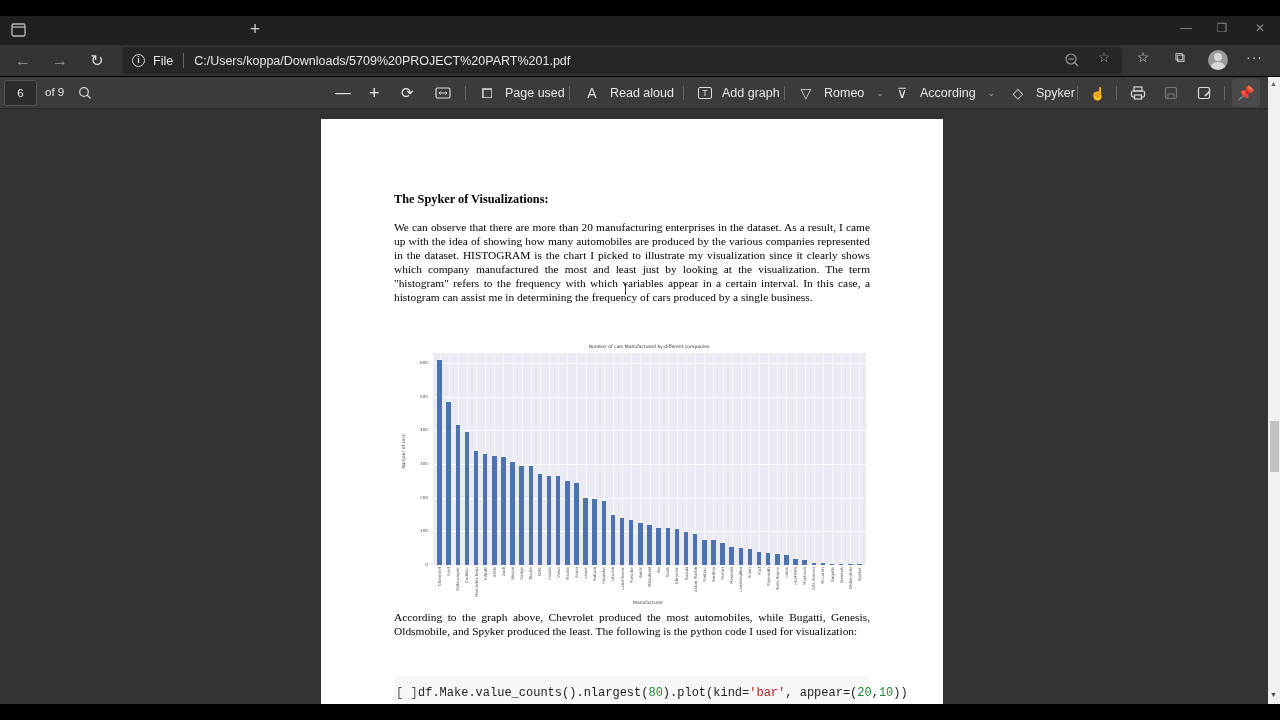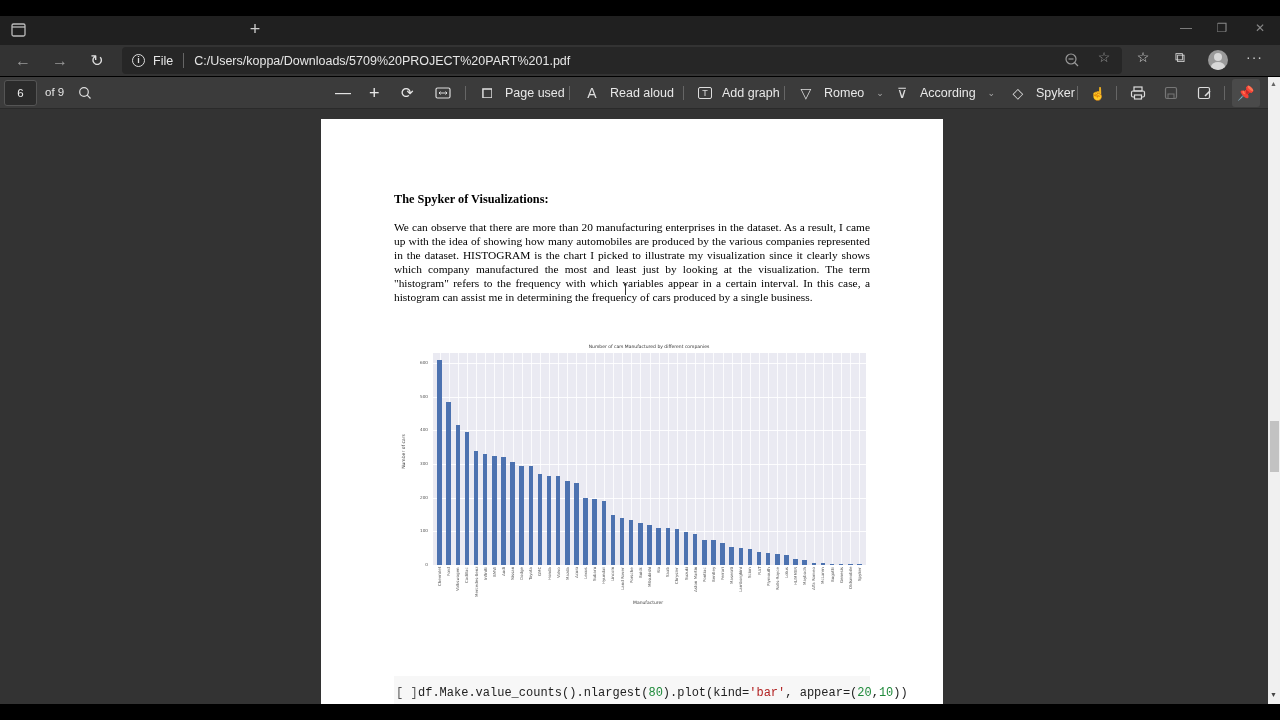--- a/index.html
+++ b/index.html
@@ -337,20 +337,21 @@
             <div class="xtick" style="left: 417.298px;">Alfa Romeo</div>
             <div class="xtick" style="left: 426.426px;">McLaren</div>
             <div class="xtick" style="left: 435.553px;">Bugatti</div>
             <div class="xtick" style="left: 444.681px;">Genesis</div>
             <div class="xtick" style="left: 453.809px;">Oldsmobile</div>
             <div class="xtick" style="left: 462.936px;">Spyker</div>
           </div>
         <div class="xlabel">Manufacturer</div>
       </div>
 
+      <div class="para p2">According to the graph above, Chevrolet produced the most automobiles, while Bugatti, Genesis, Oldsmobile, and Spyker produced the least. The following is the python code I used for visualization:</div>
 
       <div class="code">
         <span class="bracket">[ ]</span>
         <div class="line1"><span>df.Make.value_counts().nlargest(</span><span class="num">80</span><span>).plot(kind=</span><span class="str">'bar'</span><span>, appear=(</span><span class="num">20</span><span>,</span><span class="num">10</span><span>))</span></div>
 
       </div>
     </div>
   </div>
 
   <div class="scrollbar">

